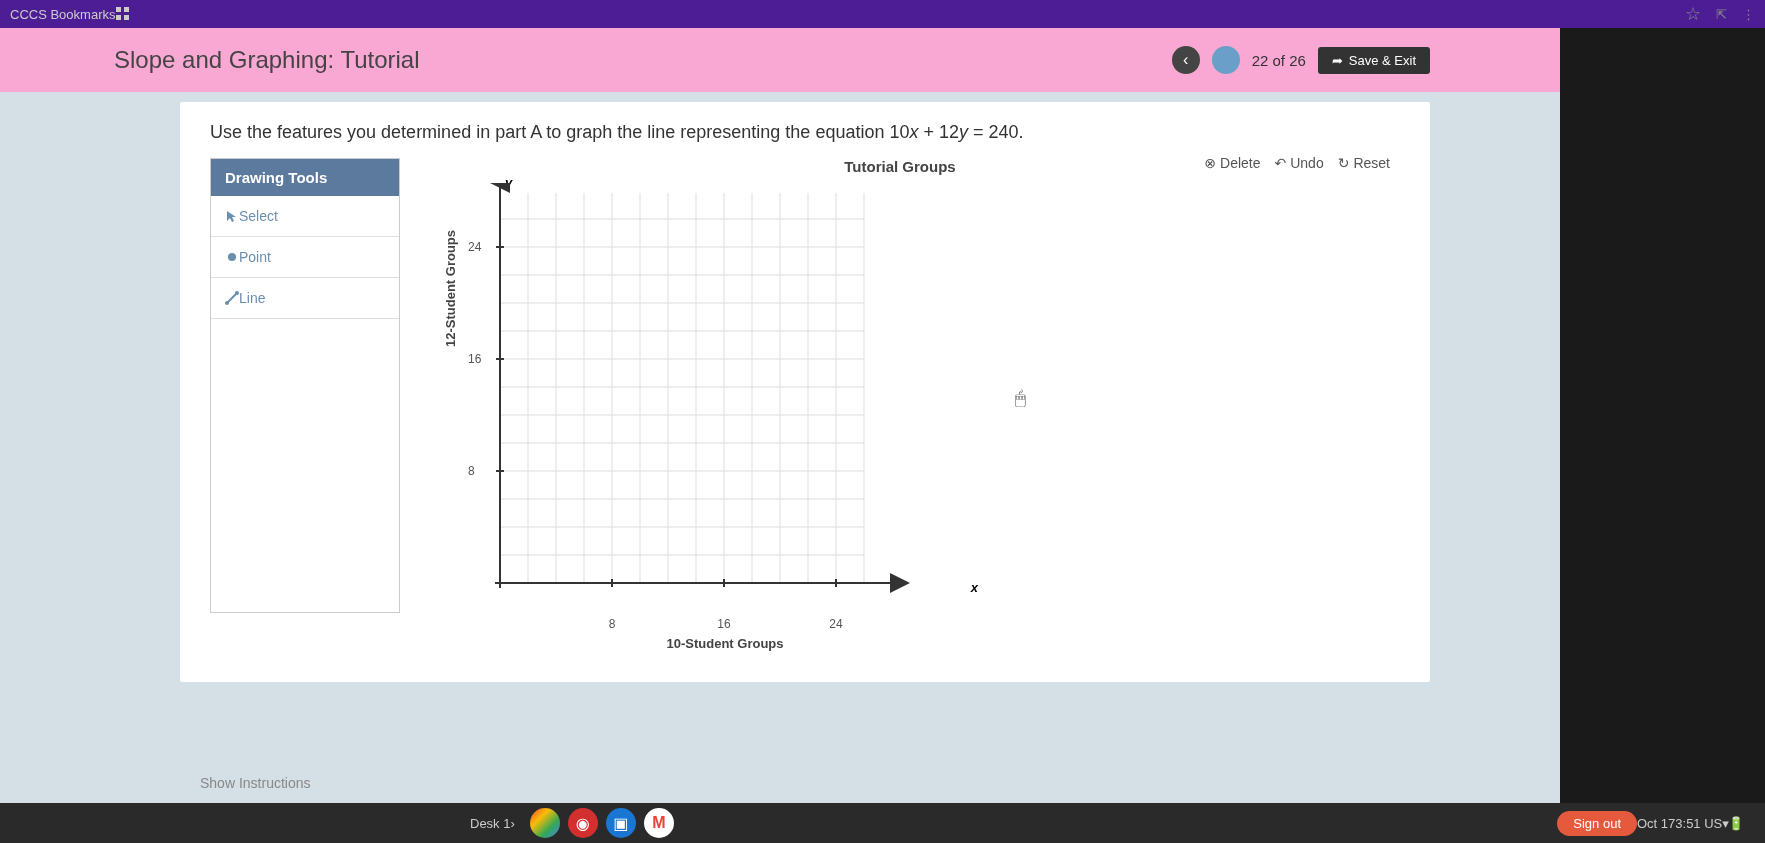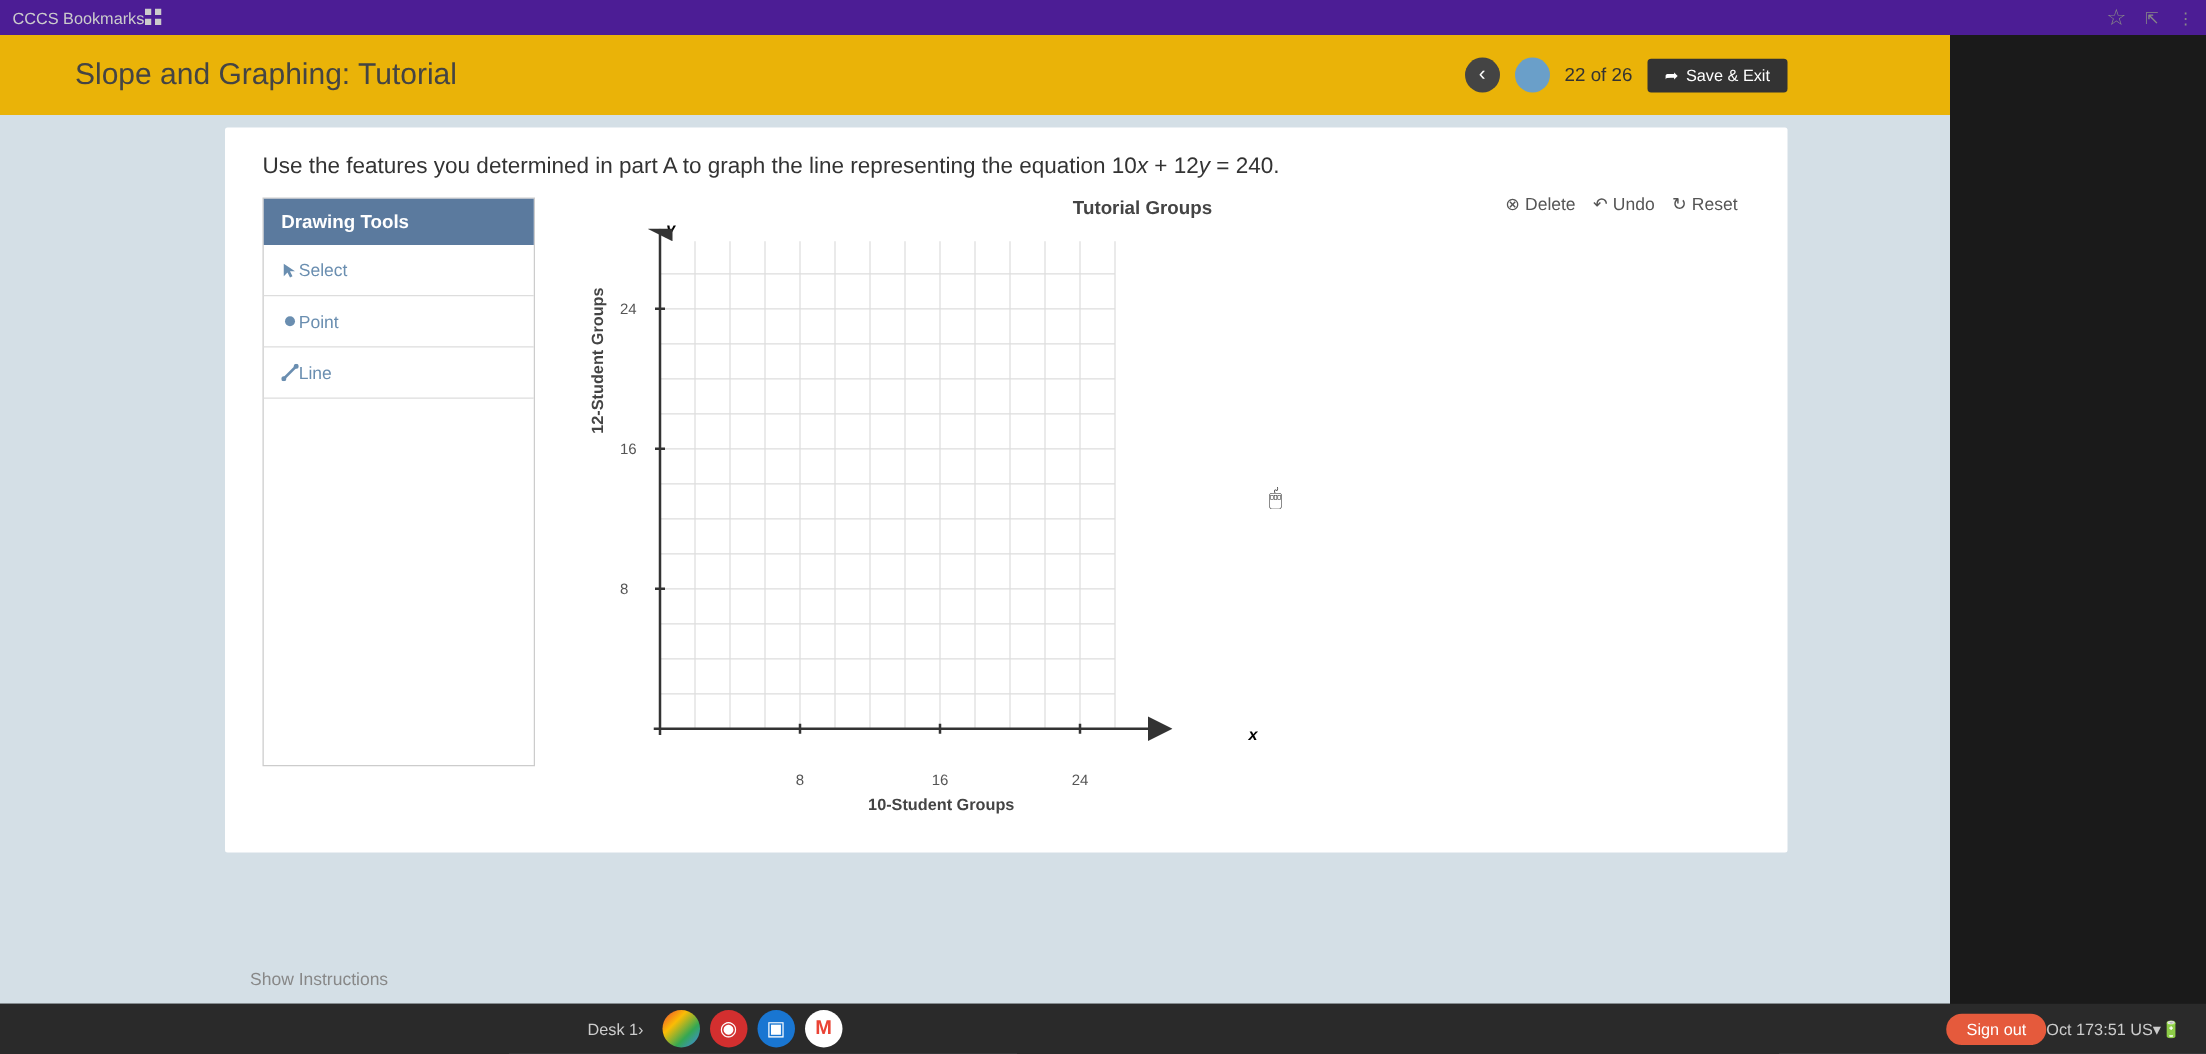--- a/index.html
+++ b/index.html
@@ -5,34 +5,34 @@
     * { margin: 0; padding: 0; box-sizing: border-box; font-family: Arial, sans-serif; }
     body { background: #1a1a1a; width: 1765px; height: 843px; overflow: hidden; position: relative; }
     
     .browser-bar { background: #4c1d95; height: 28px; display: flex; align-items: center; padding: 0 10px; color: #ccc; font-size: 13px; }
     .browser-bar .apps-icon { display: inline-block; width: 16px; height: 16px; }
     .browser-right { margin-left: auto; display: flex; gap: 15px; align-items: center; color: #888; }
     .star-icon { font-size: 18px; }
     
     .outer-container { background: #d4dfe6; width: 1560px; height: 775px; margin-left: 0; position: relative; }
     
-    .page-header { display: flex; align-items: center; padding: 18px 130px 18px 60px; background: #eab308; }
+    .page-header { display: flex; align-items: center; padding: 18px 130px 18px 114px; background: #f9a8d4; }
     .page-title { font-size: 24px; font-weight: 300; color: #444; }
     .header-right { margin-left: auto; display: flex; align-items: center; gap: 12px; }
     .nav-back { width: 28px; height: 28px; border-radius: 50%; background: #444; color: #fff; display: flex; align-items: center; justify-content: center; font-size: 16px; }
     .nav-indicator { width: 28px; height: 28px; border-radius: 50%; background: #6a9fc9; }
     .page-counter { font-size: 15px; color: #333; }
     .save-exit { background: #333; color: #fff; padding: 6px 14px; border-radius: 3px; font-size: 13px; display: flex; align-items: center; gap: 6px; }
     
     .content-area { background: #fff; margin: 10px 130px 0 180px; padding: 20px 30px; border-radius: 2px; position: relative; height: 580px; }
     .instruction { font-size: 18px; color: #333; margin-bottom: 15px; }
     
     .workspace { display: flex; gap: 0; }
     
-    .tools-panel { width: 218px; border: 1px solid #ccc; }
+    .tools-panel { width: 190px; border: 1px solid #ccc; }
     .tools-header { background: #5b7a9e; color: #fff; padding: 10px 14px; font-size: 15px; font-weight: bold; }
     .tool-item { padding: 12px 14px; border-bottom: 1px solid #ddd; color: #6a8eb0; font-size: 14px; display: flex; align-items: center; cursor: pointer; }
     .tool-icon { width: 14px; height: 14px; display: inline-flex; align-items: center; justify-content: center; }
     
     .chart-area { flex: 1; position: relative; padding: 0 30px; }
     .chart-title { text-align: center; font-size: 15px; font-weight: bold; color: #444; margin-bottom: 8px; }
     .chart-actions { position: absolute; top: -3px; right: 10px; display: flex; gap: 14px; font-size: 14px; color: #555; }
     .chart-action { display: flex; align-items: center; gap: 4px; cursor: pointer; }
     
     .graph-container { position: relative; width: 470px; height: 430px; margin-left: 60px; }

